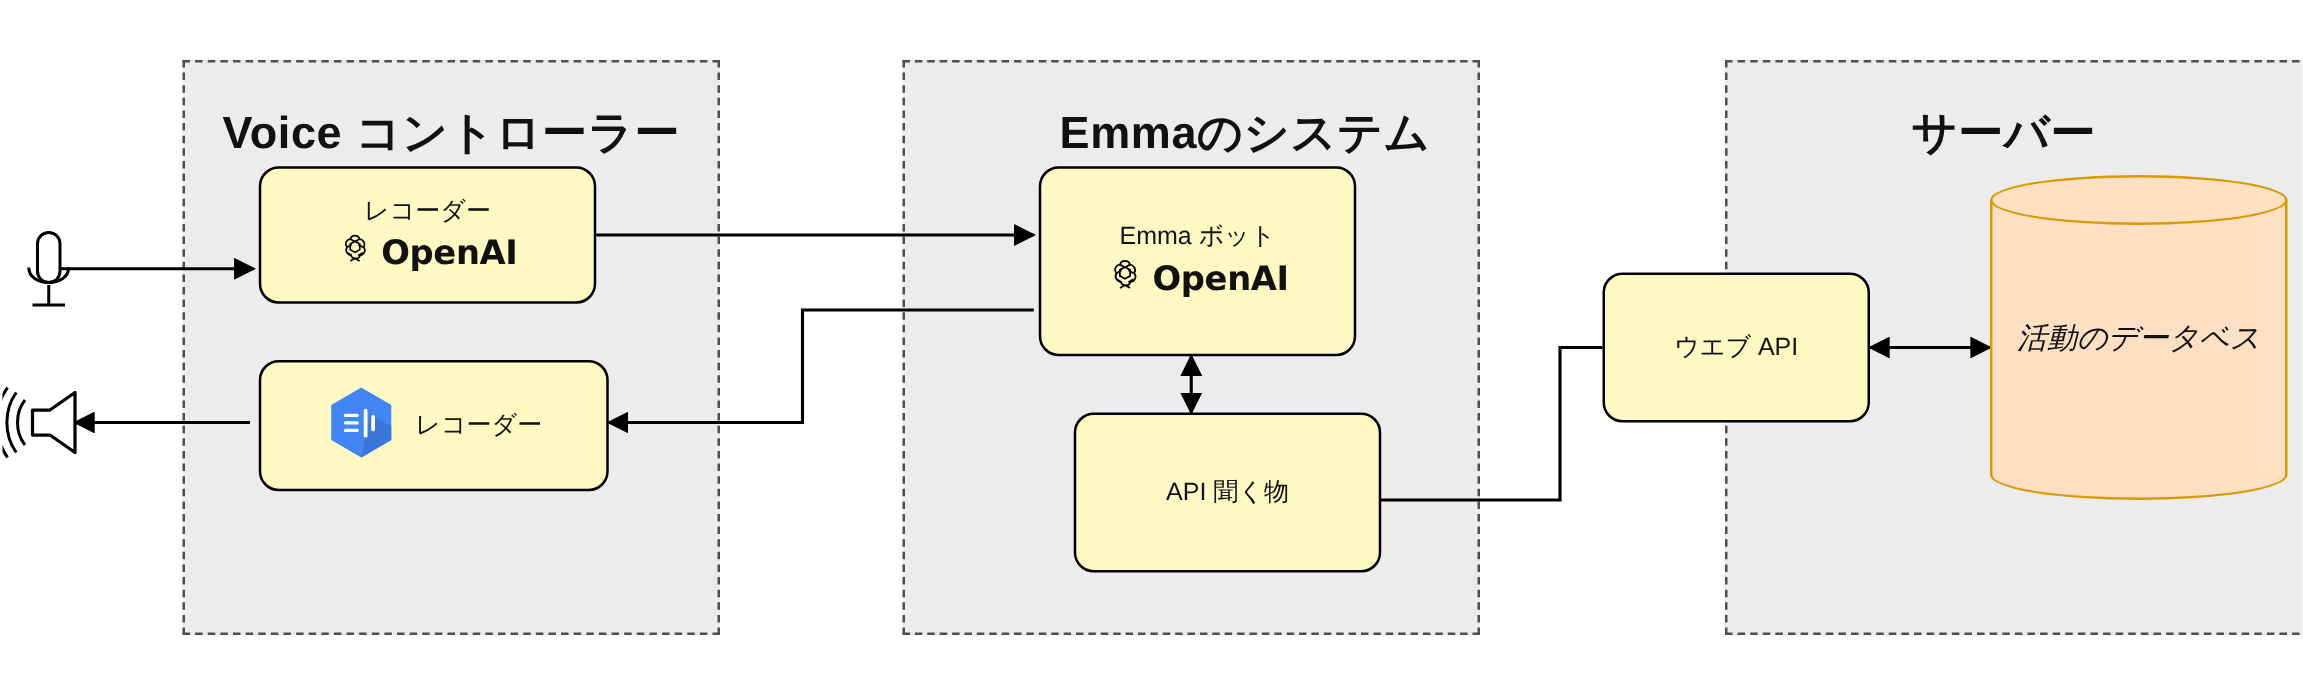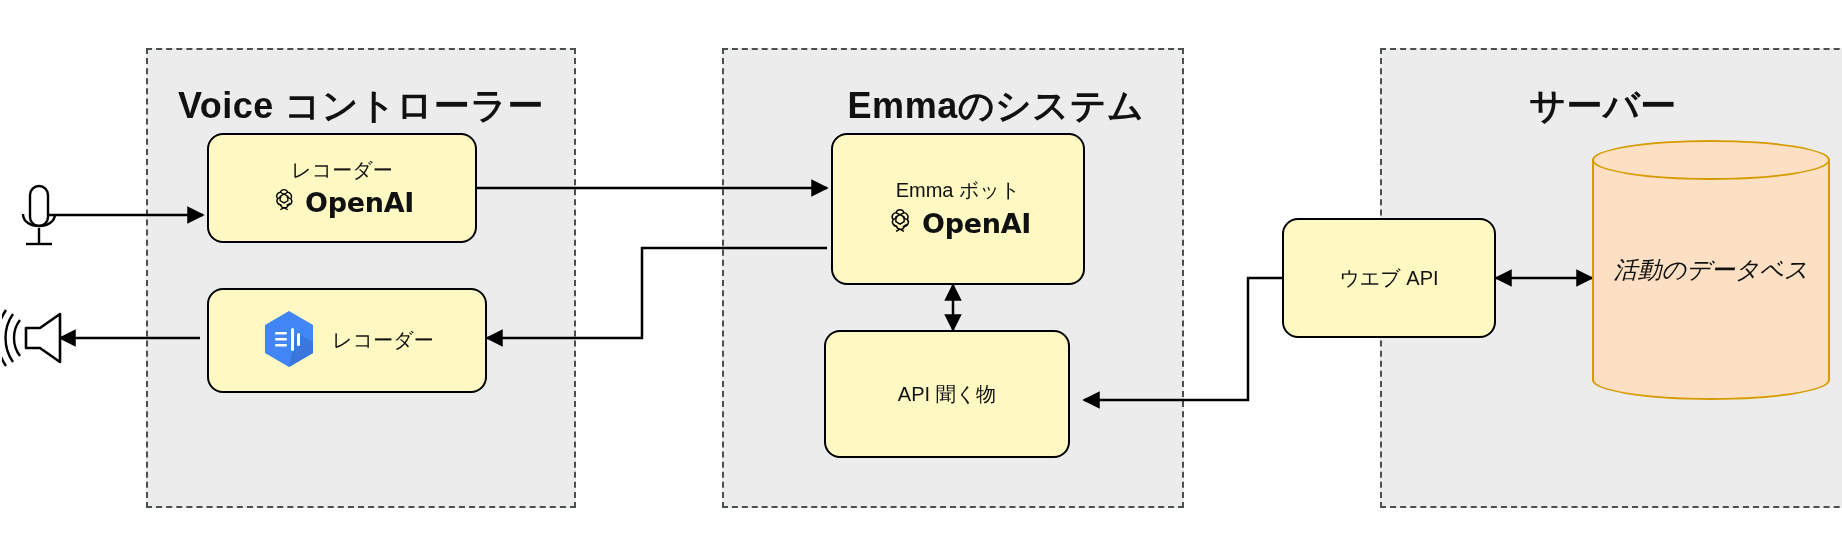--- a/index.html
+++ b/index.html
@@ -242,21 +242,21 @@
         <svg width="30" height="30" viewBox="0 0 24 24" xmlns="http://www.w3.org/2000/svg">
           <path fill="none" stroke="#000000" stroke-width="1.15" d="M11.999 2.2a3.35 3.35 0 0 0-3.18 2.3 3.35 3.35 0 0 0-2.63 1.62 3.35 3.35 0 0 0 .41 3.93 3.35 3.35 0 0 0 .01 3.9 3.35 3.35 0 0 0 2.62 1.63 3.35 3.35 0 0 0 3.18 2.31 3.35 3.35 0 0 0 3.18-2.3 3.35 3.35 0 0 0 2.63-1.63 3.35 3.35 0 0 0-.41-3.92 3.35 3.35 0 0 0-.01-3.9A3.35 3.35 0 0 0 15.18 4.5 3.35 3.35 0 0 0 12 2.2Z"></path>
           <path fill="none" stroke="#000000" stroke-width="1.15" d="M12 6.05 8.7 7.95v3.8L12 13.65l3.3-1.9v-3.8Z"></path>
           <path fill="none" stroke="#000000" stroke-width="1.15" d="M8.82 4.5 12 6.34M15.18 4.5 12 6.34M6.6 10.05l3.2-1.85M6.6 13.95l3.2 1.85M8.82 19.5 12 17.66M15.18 19.5 12 17.66M17.4 13.95l-3.2 1.85M17.4 10.05l-3.2-1.85"></path>
         </svg>
       </span>
       <span class="brandtext">OpenAI</span>
     </div>
   </div>
 
-  <div class="node" style="left:824px; top:330px; width:246px; height:128px;">
+  <div class="node" style="left:859px; top:330px; width:246px; height:128px;">
     <div class="node-label">API 聞く物</div>
   </div>
 
   <div class="node" style="left:1282px; top:218px; width:214px; height:120px;">
     <div class="node-label">ウエブ API</div>
   </div>
 
   <div class="cylinder" style="left:1592px; top:140px; width:238px; height:260px;">
     <div class="cyl-body"></div>
     <div class="cyl-bottom"></div>

